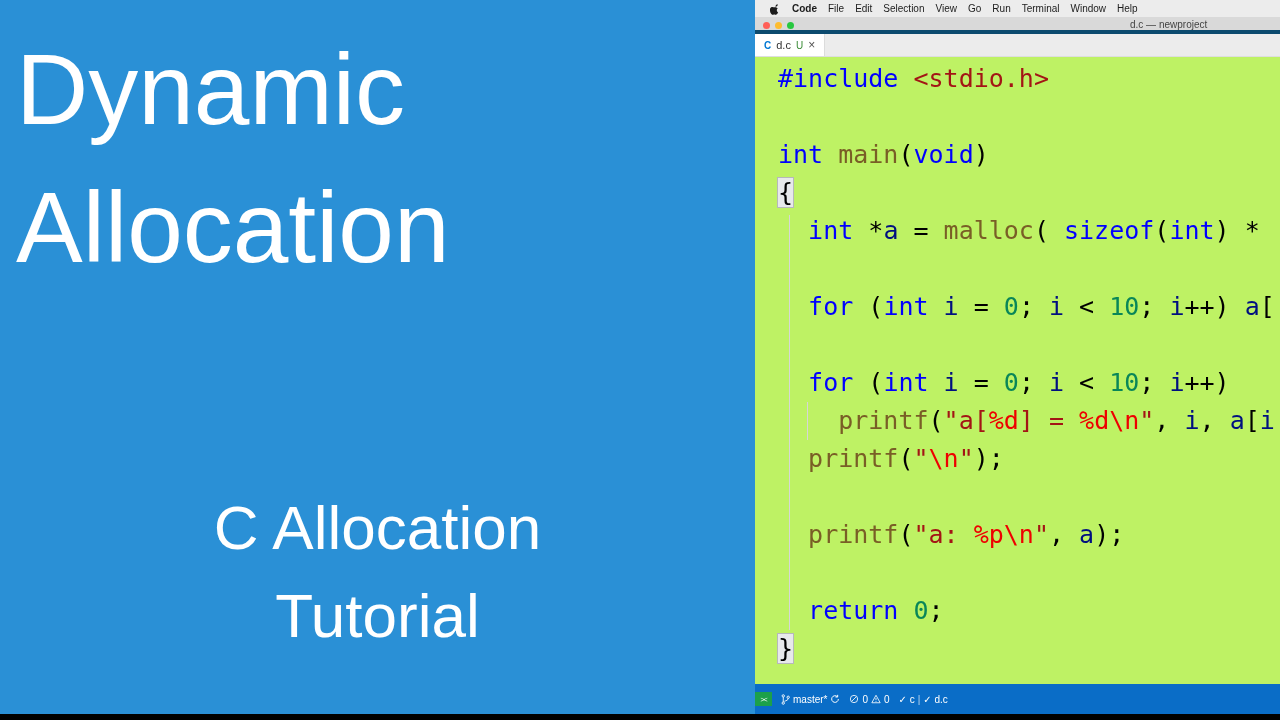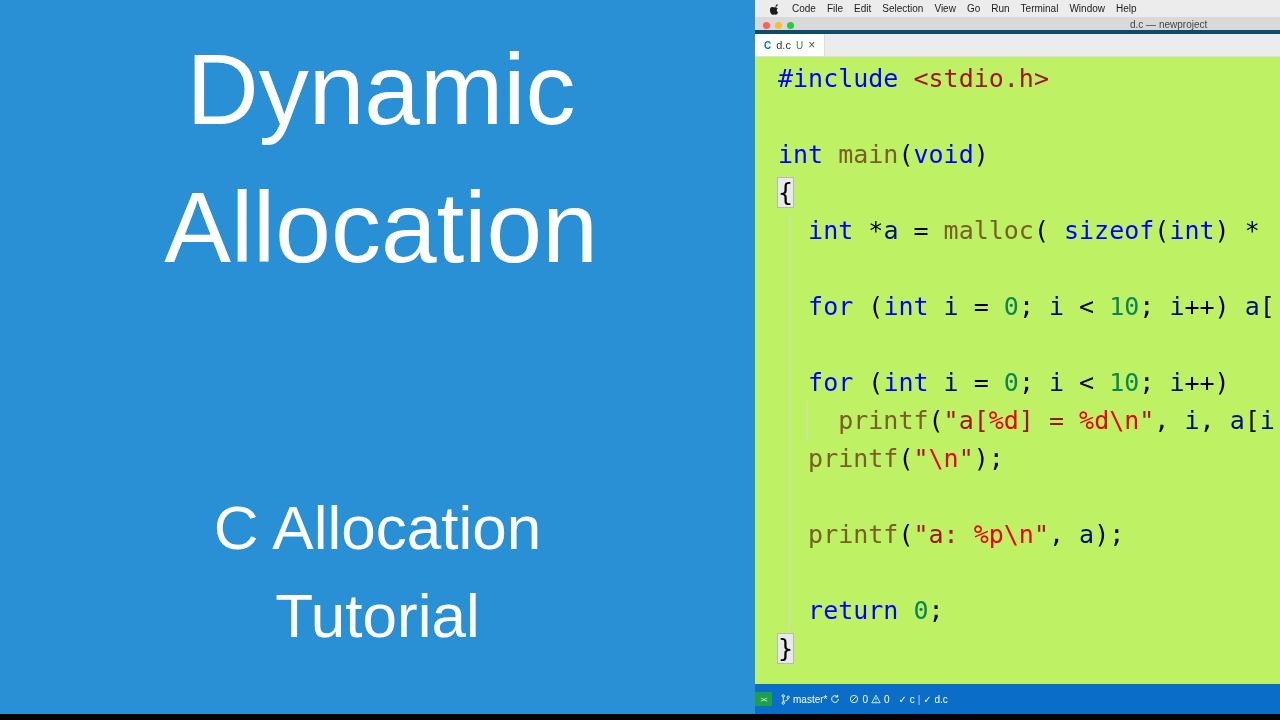--- a/index.html
+++ b/index.html
@@ -2,33 +2,33 @@
 <html><head>
 <meta charset="utf-8">
 <style>
   * { margin:0; padding:0; box-sizing:border-box; }
   html,body { width:1280px; height:720px; overflow:hidden; background:#000;
               font-family:"Liberation Sans", sans-serif; }
   .page { display:flex; width:1280px; height:714px; }
 
   
   .left-panel { width:755px; height:714px; position:relative; flex:none; overflow:hidden; }
-  .big-lines { position:absolute; top:20px; left:7px; right:0; text-align:center;
+  .big-lines { position:absolute; top:20px; left:16px; right:0; text-align:left;
                color:#fff; font-size:100px; line-height:138px; }
   .sub-lines { position:absolute; top:484px; left:0; right:0; text-align:center;
                color:#fff; font-size:62px; line-height:88px; }
 
   
   .right-panel { width:525px; flex:none; display:flex; flex-direction:column;
                  background:#fff; overflow:hidden; }
   .menubar { height:17px; background:#ececec; display:flex; align-items:center;
              gap:11px; padding-left:15px; font-size:10px; color:#1c1c1c;
              flex:none; white-space:nowrap; }
   .menubar svg { display:block; }
-  .menu-item.bold { font-weight:normal; }
+  .menu-item.bold { font-weight:bold; }
 
   .titlebar { height:17px; background:#d9d9d9; border-bottom:4px solid #0c4a6e;
               position:relative; flex:none; }
   .lights { position:absolute; left:8px; top:5px; display:flex; gap:5px; }
   .light { width:7px; height:7px; border-radius:50%; }
   .light.red { background:#ff5f57; } .light.yellow { background:#febc2e; }
   .light.green { background:#28c840; }
   .title-text { position:absolute; left:375px; top:2px; font-size:10px; color:#444; }
 
   .tabbar { height:23px; background:#ececec; border-bottom:1px solid #dedede;

